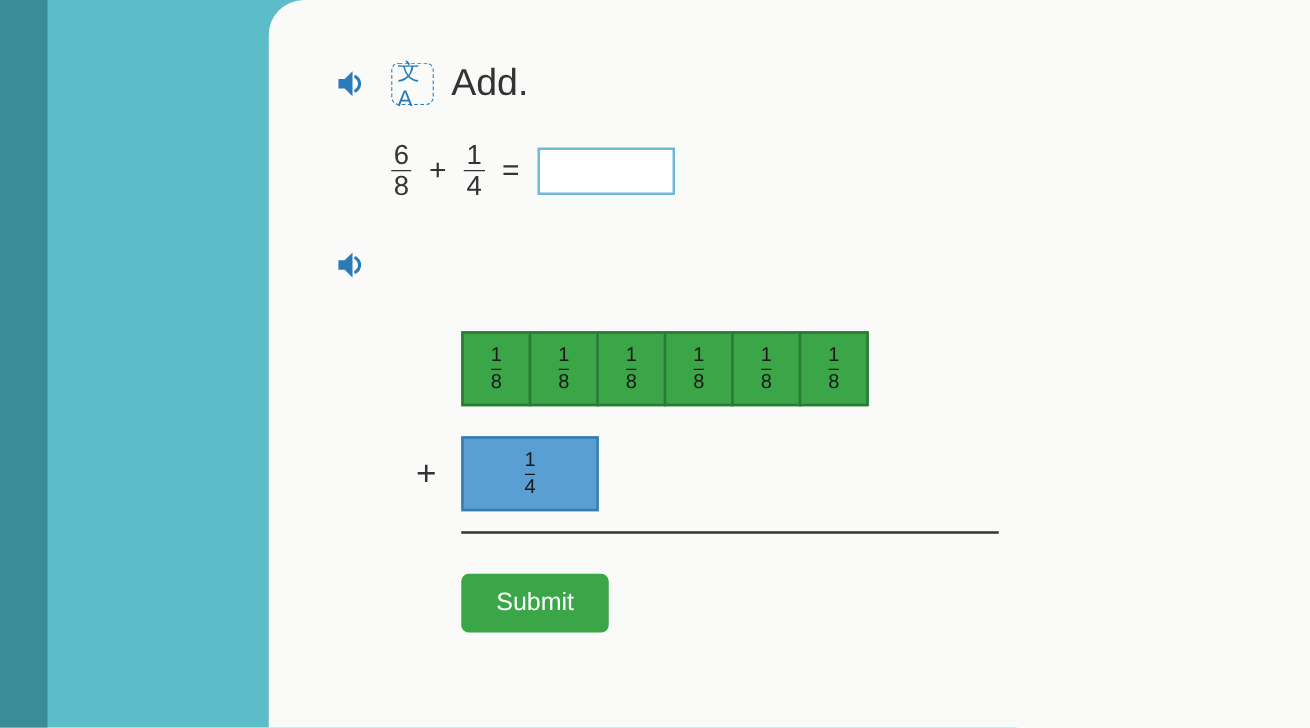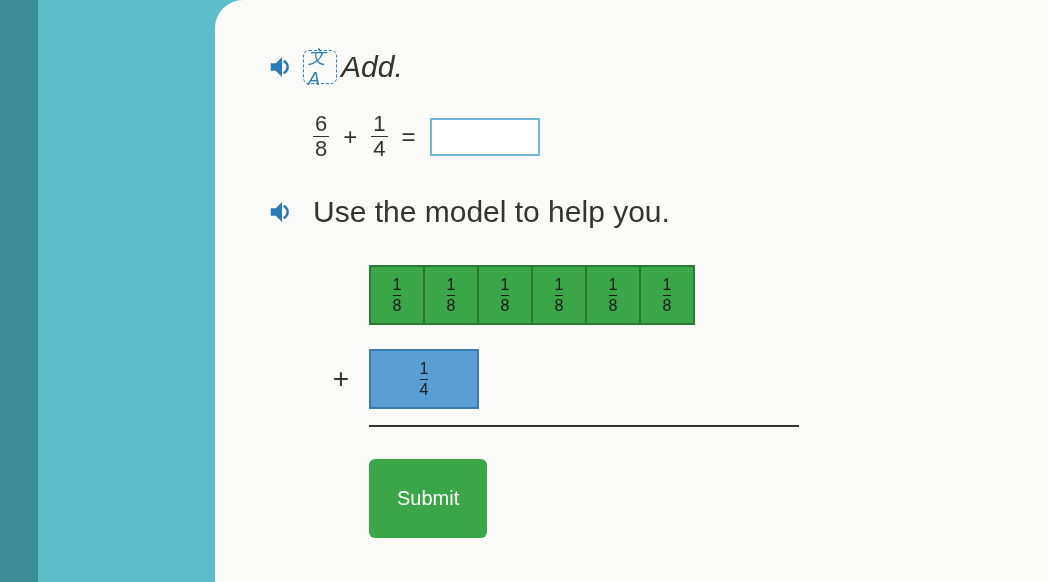--- a/index.html
+++ b/index.html
@@ -26,23 +26,22 @@
     top: 0;
     right: 0;
     bottom: 0;
     background: #fafaf8;
     border-top-left-radius: 28px;
     padding: 50px 50px 0 50px;
   }
   .row1 {
     display: flex;
     align-items: center;
-    gap: 4px;
+    gap: 14px;
     margin-bottom: 28px;
-    font-style: italic;
   }
   .audio-icon {
     width: 34px;
     height: 34px;
     display: inline-flex;
     align-items: center;
     justify-content: center;
     color: #2a7cb8;
   }
   .lang-icon {
@@ -149,21 +148,21 @@
     width: 430px;
     border-top: 2px solid #333;
     margin-bottom: 32px;
   }
   .submit-btn {
     margin-left: 56px;
     background: #3aa648;
     color: #fff;
     border: none;
     border-radius: 6px;
-    padding: 28px 28px;
+    padding: 12px 28px;
     font-size: 20px;
     cursor: pointer;
   }
 </style>
 </head>
 <body>
 
 <div class="left-strip"></div>
 
 <div class="card">
@@ -195,21 +194,20 @@
     <input type="text" class="answer-box" style="">
   </div>
 
   <div class="row2">
     <span class="audio-icon">
       <svg viewBox="0 0 24 24" width="30" height="30" fill="#2a7cb8">
         <path d="M3 9v6h4l5 5V4L7 9H3z"></path>
         <path d="M14 7.5c1.5 1 2.5 2.6 2.5 4.5s-1 3.5-2.5 4.5" fill="none" stroke="#2a7cb8" stroke-width="2" stroke-linecap="round"></path>
       </svg>
     </span>
-    <span class="instruction">Use the model to help you.</span>
   </div>
 
   <div class="model-area">
     <div class="bar-row">
       <div class="eighth-cell">
         <span class="tiny-frac">
           <span>1</span>
           <span class="bar"></span>
           <span>8</span>
         </span>

